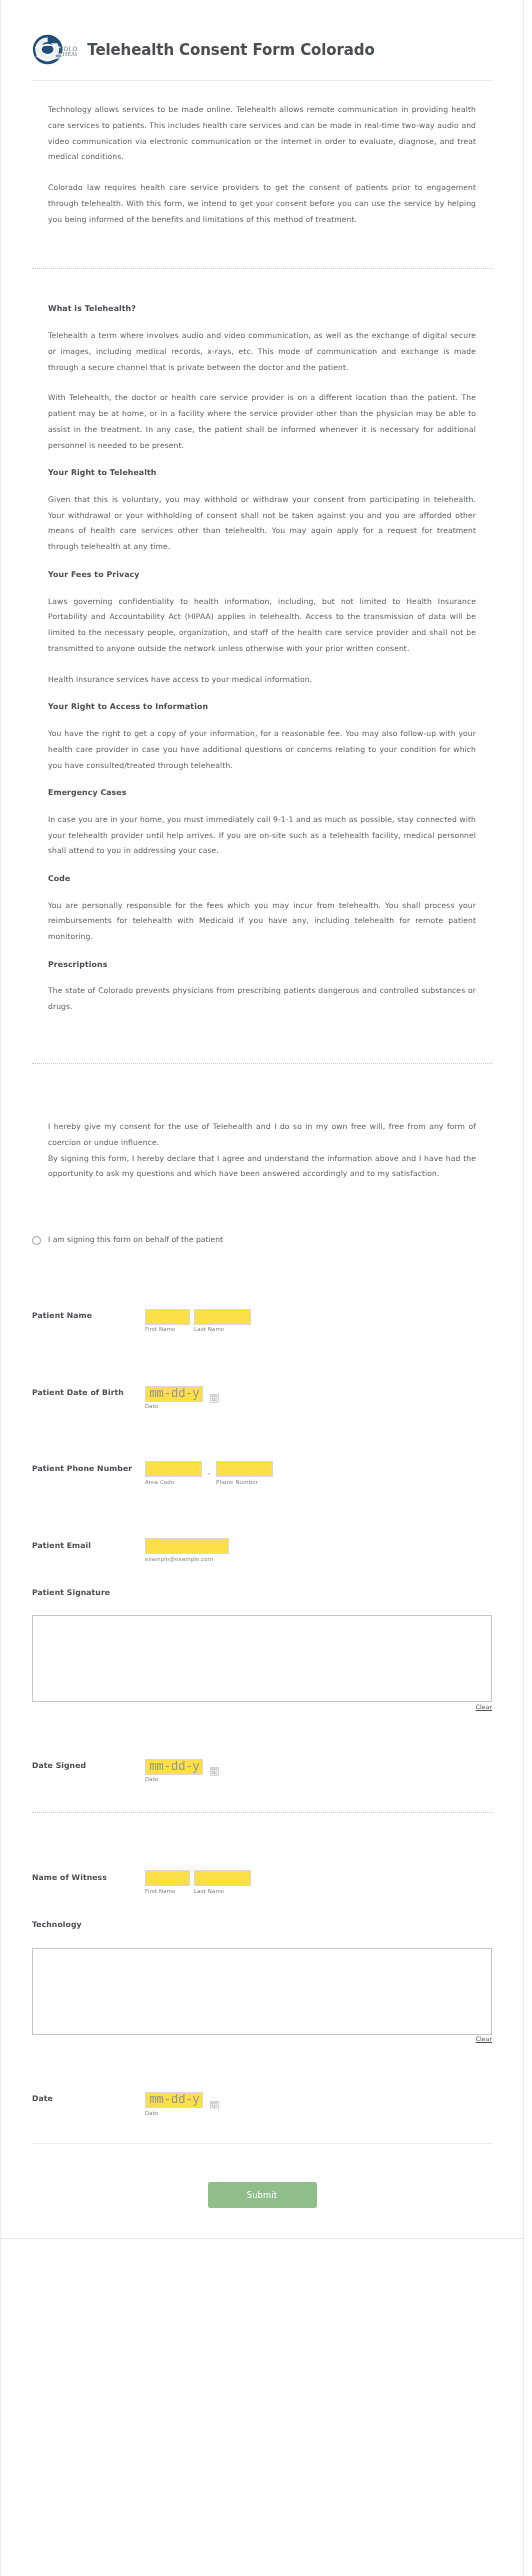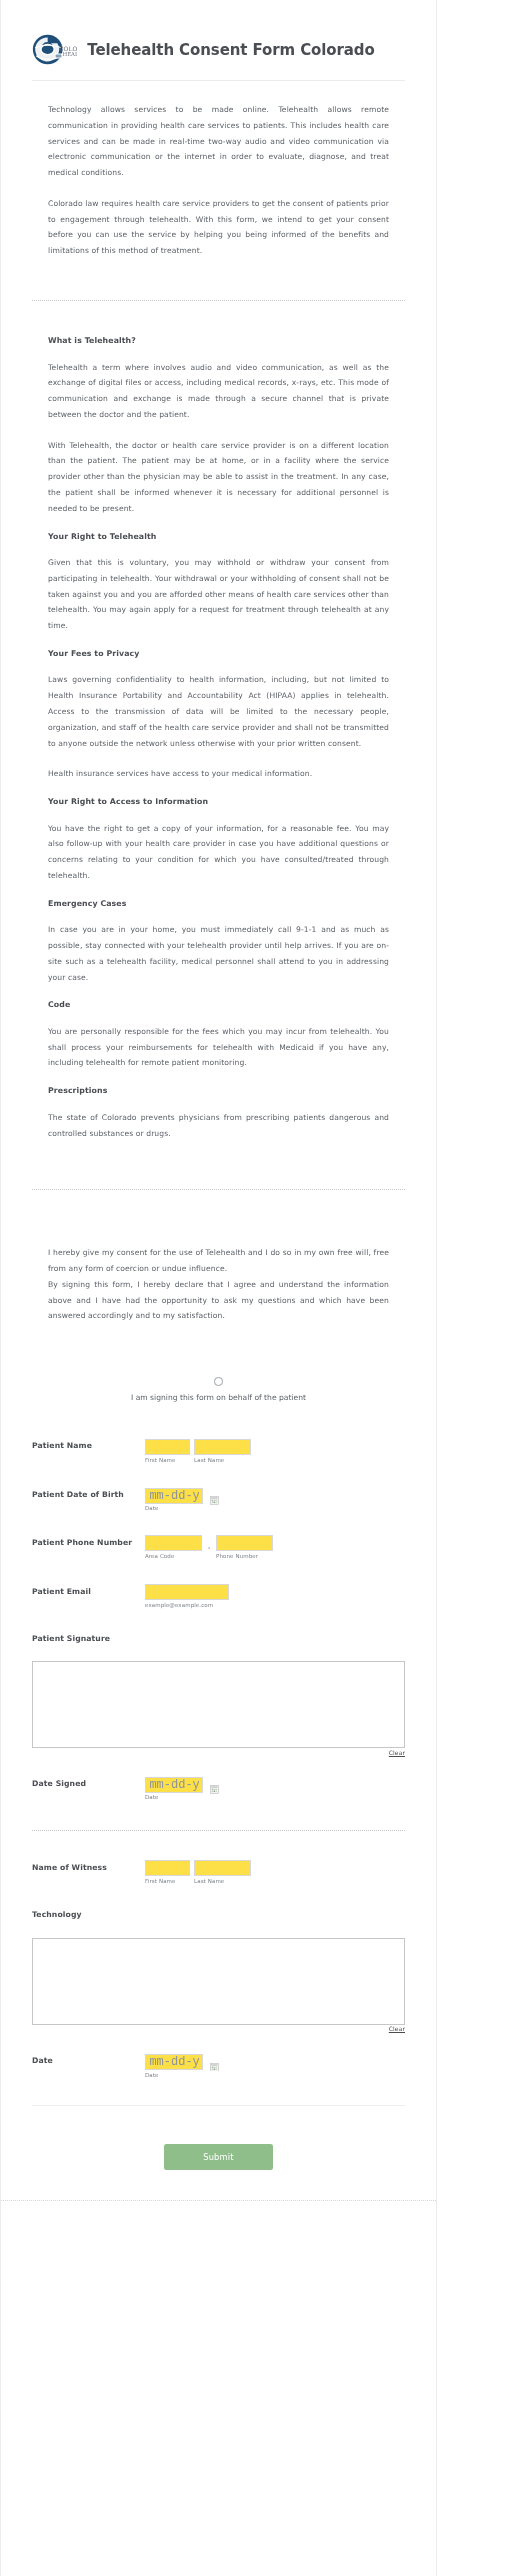--- a/index.html
+++ b/index.html
@@ -5,21 +5,21 @@
   * { box-sizing: border-box; }
   html, body { margin:0; padding:0; }
   body {
     width: 532px;
     background: #ffffff;
     font-family: "DejaVu Sans", "Liberation Sans", sans-serif;
     color: #555a5f;
     -webkit-font-smoothing: antialiased;
   }
   .page {
-    width: 437px;
+    width: 524px;
     min-height: 2576px;
     position: relative;
     background: #fff;
     border-left: 0.6px solid #ececec;
     border-right: 0.6px solid #ececec;
     padding: 0;
   }
 
   
   .form-header {
@@ -88,40 +88,40 @@
     border-top: 0.6px solid #ededed;
     height: 0;
   }
 
   
   .radio-row {
     display: flex;
     align-items: center;
     gap: 7.4px;
     padding: 0 31px;
-    flex-direction: column;
   }
   .radio-dot {
     width: 8.6px; height: 8.6px;
     border: 0.9px solid #9aa0a6;
     border-radius: 50%;
     background: #fff;
     flex: 0 0 auto;
   }
   .radio-label {
     font-size: 7.6px;
     color: #5d6268;
     line-height: 1.4;
   }
 
   
   .field-row {
     display: flex;
     align-items: flex-start;
     padding: 0 31px;
+    margin-top: 28px;
   }
   .field-label {
     width: 113px;
     flex: 0 0 113px;
     font-size: 7.7px;
     font-weight: 700;
     color: #4a4d52;
     line-height: 1.38;
     padding-top: 2.3px;
     letter-spacing: 0.1px;
@@ -263,21 +263,21 @@
     <p class="para">Technology allows services to be made online. Telehealth allows remote communication in providing health care services to patients. This includes health care services and can be made in real-time two-way audio and video communication via electronic communication or the internet in order to evaluate, diagnose, and treat medical conditions.</p>
     <p class="para last">Colorado law requires health care service providers to get the consent of patients prior to engagement through telehealth. With this form, we intend to get your consent before you can use the service by helping you being informed of the benefits and limitations of this method of treatment.</p>
   </div>
 
   <div style="height:41px"></div>
   <hr class="dotted-rule">
   <div style="height:35px"></div>
 
   <div class="block">
     <h3 class="sect-title">What is Telehealth?</h3>
-    <p class="para">Telehealth a term where involves audio and video communication, as well as the exchange of digital files or access, including medical records, x-rays, etc. This mode of communication and exchange is made through a secure channel that is private between the doctor and the patient.</p>
+    <p class="para">Telehealth a term where involves audio and video communication, as well as the exchange of digital secure or images, including medical records, x-rays, etc. This mode of communication and exchange is made through a secure channel that is private between the doctor and the patient.</p>
     <p class="para">With Telehealth, the doctor or health care service provider is on a different location than the patient. The patient may be at home, or in a facility where the service provider other than the physician may be able to assist in the treatment. In any case, the patient shall be informed whenever it is necessary for additional personnel is needed to be present.</p>
   </div>
 
   <div class="block">
     <h3 class="sect-title">Your Right to Telehealth</h3>
     <p class="para">Given that this is voluntary, you may withhold or withdraw your consent from participating in telehealth. Your withdrawal or your withholding of consent shall not be taken against you and you are afforded other means of health care services other than telehealth. You may again apply for a request for treatment through telehealth at any time.</p>
   </div>
 
   <div class="block">
     <h3 class="sect-title">Your Fees to Privacy</h3>

